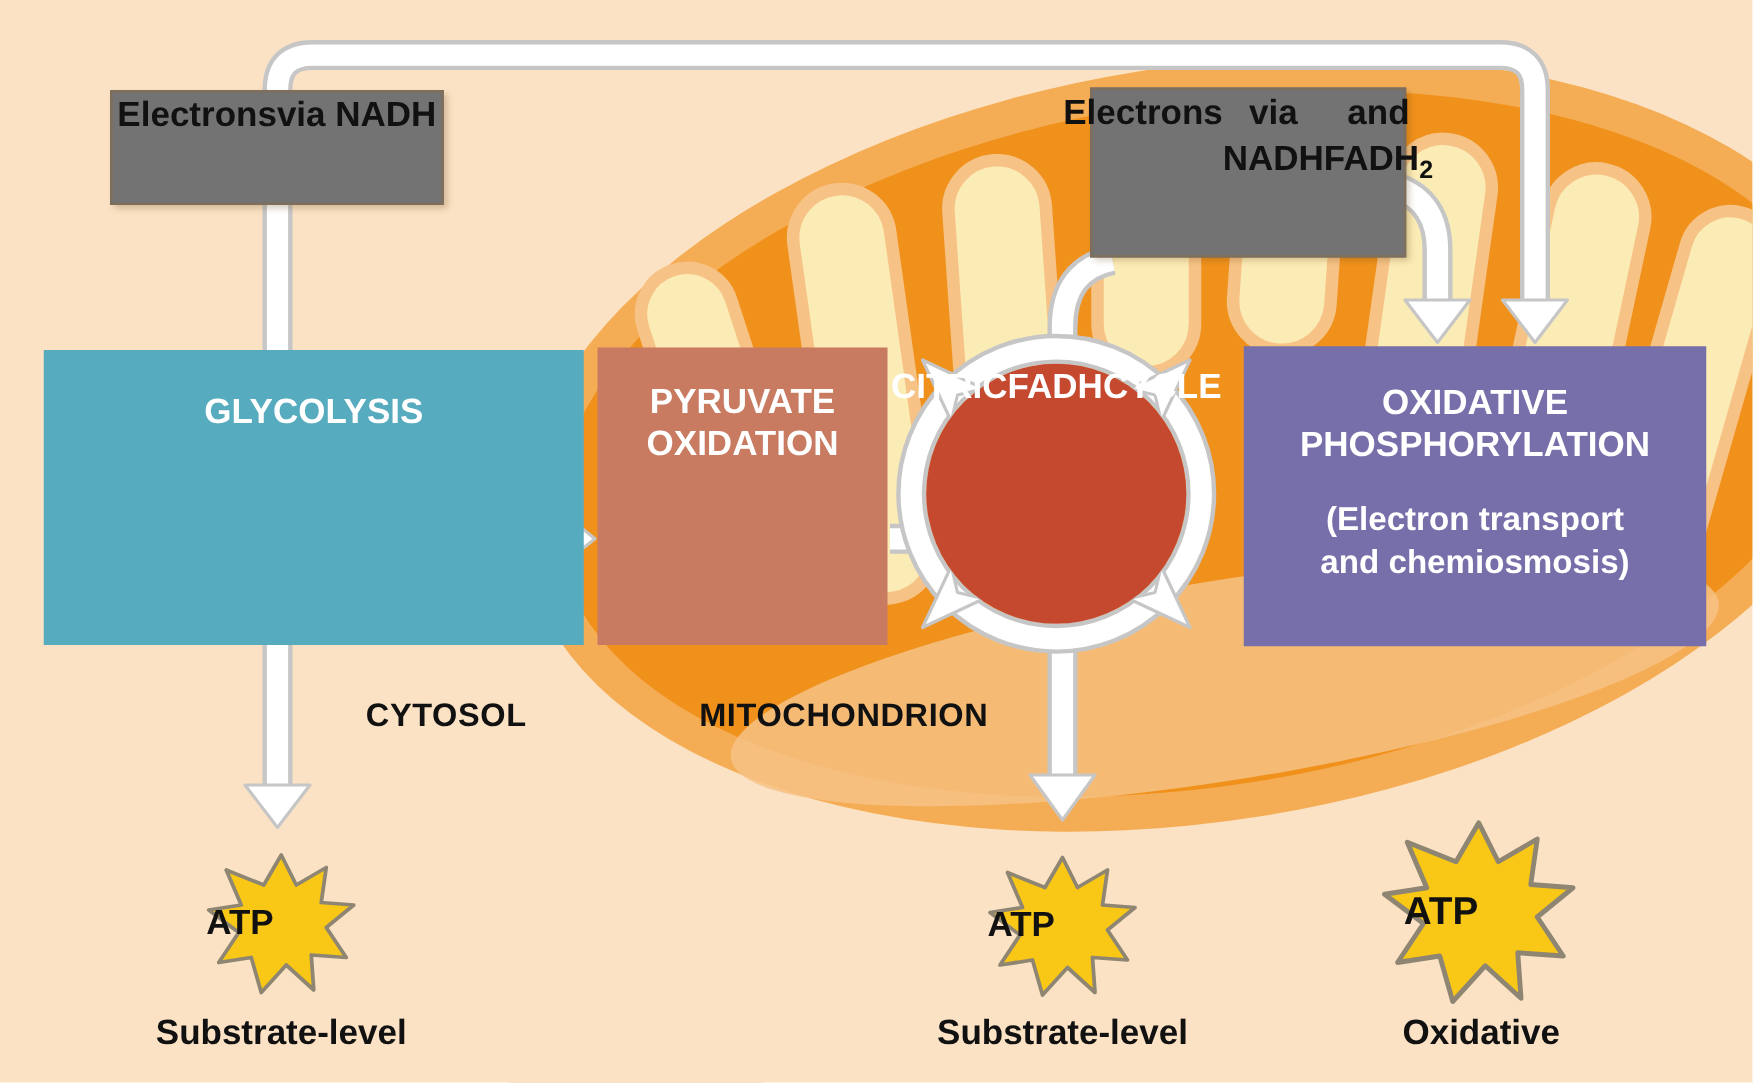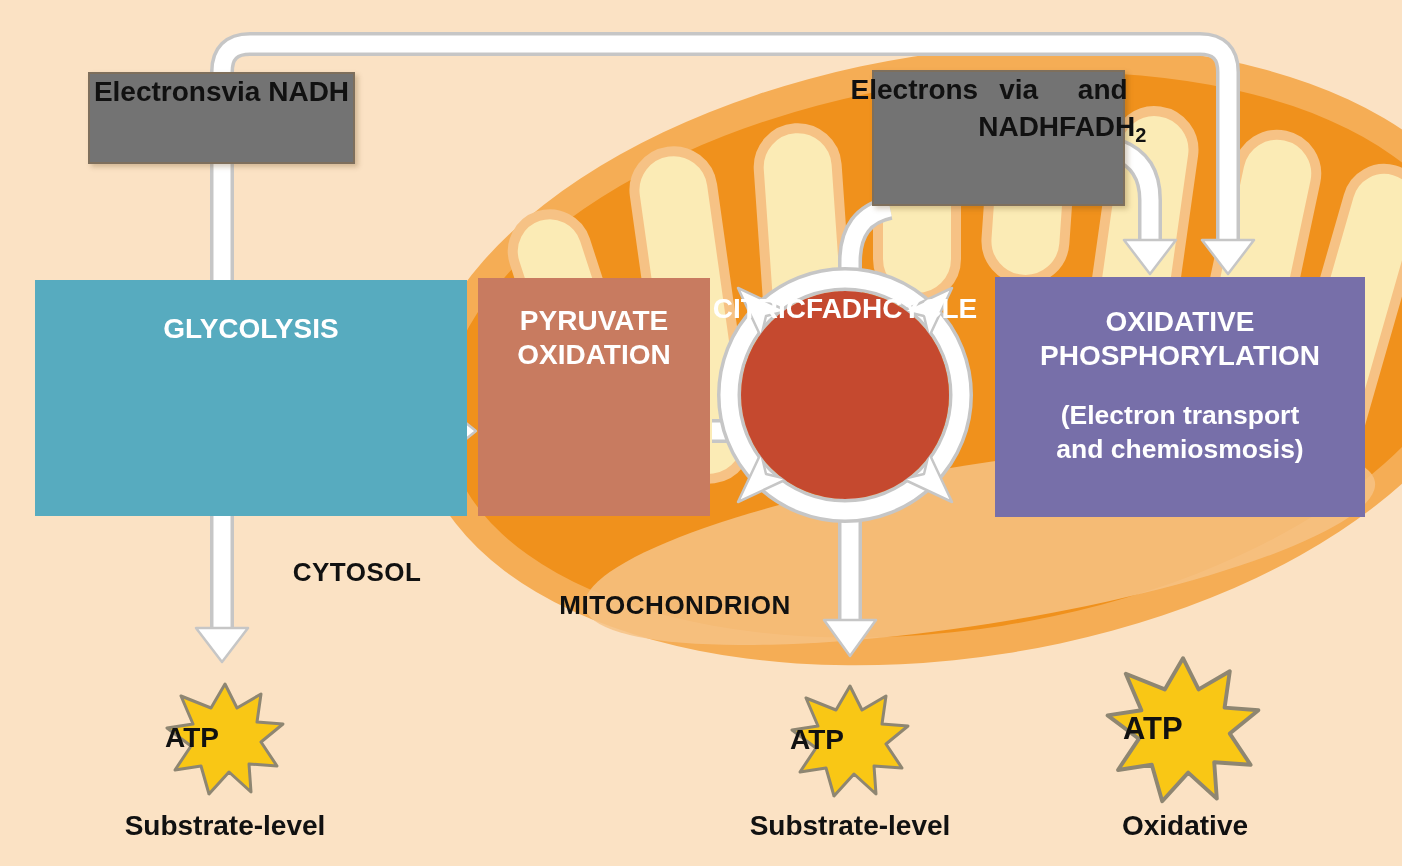--- a/index.html
+++ b/index.html
@@ -132,21 +132,21 @@
   </div>
 
   <div class="box stage oxph" style="left:995px;top:277px;width:370px;height:240px;">
     <div class="title" style="margin-top:28px;">OXIDATIVE</div>
     <div class="title">PHOSPHORYLATION</div>
     <div class="sub2" style="margin-top:26px;">(Electron transport</div>
     <div class="sub2">and chemiosmosis)</div>
   </div>
 
   <div class="plain region" style="left:267px;top:557px;width:180px;">CYTOSOL</div>
-  <div class="plain region" style="left:505px;top:557px;width:340px;margin-top:33px;">MITOCHONDRION</div>
+  <div class="plain region" style="left:505px;top:557px;width:340px;">MITOCHONDRION</div>
 
   <svg class="layer" width="1402" height="866" viewBox="0 0 1402 866">
     <defs>
       <polygon id="starburst" points="0,-56 12,-32 36,-46 32,-18 58,-16 36,2 52,26 24,24 26,52 4,32 -16,54 -24,26 -50,30 -34,6 -58,-12 -32,-16 -44,-44 -14,-32" fill="#F9C715" stroke="#8E8672" stroke-width="3" stroke-linejoin="round"></polygon>
     </defs>
     <use href="#starburst" transform="translate(225,740)"></use>
     <use href="#starburst" transform="translate(850,742)"></use>
     <use href="#starburst" transform="translate(1183,731) scale(1.3)"></use>
   </svg>
   <div class="atp-text" style="left:165px;top:722px;">ATP</div>

